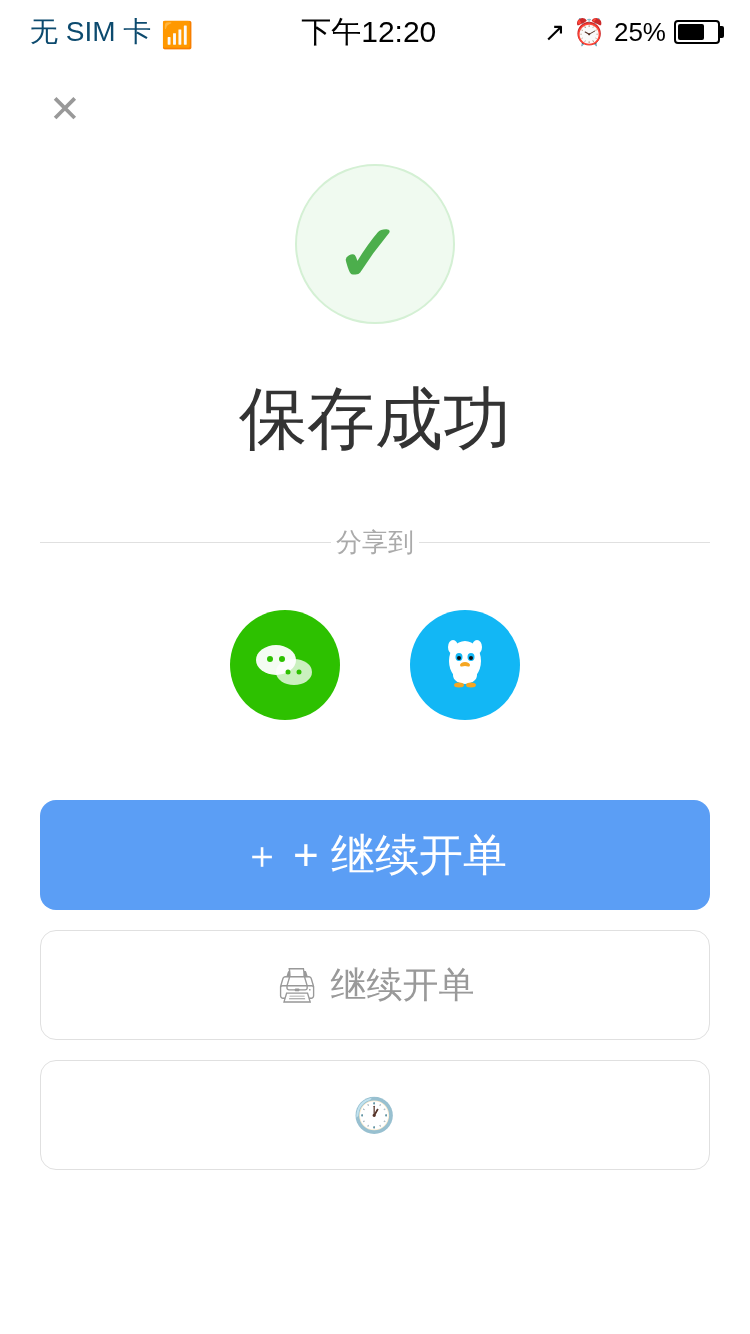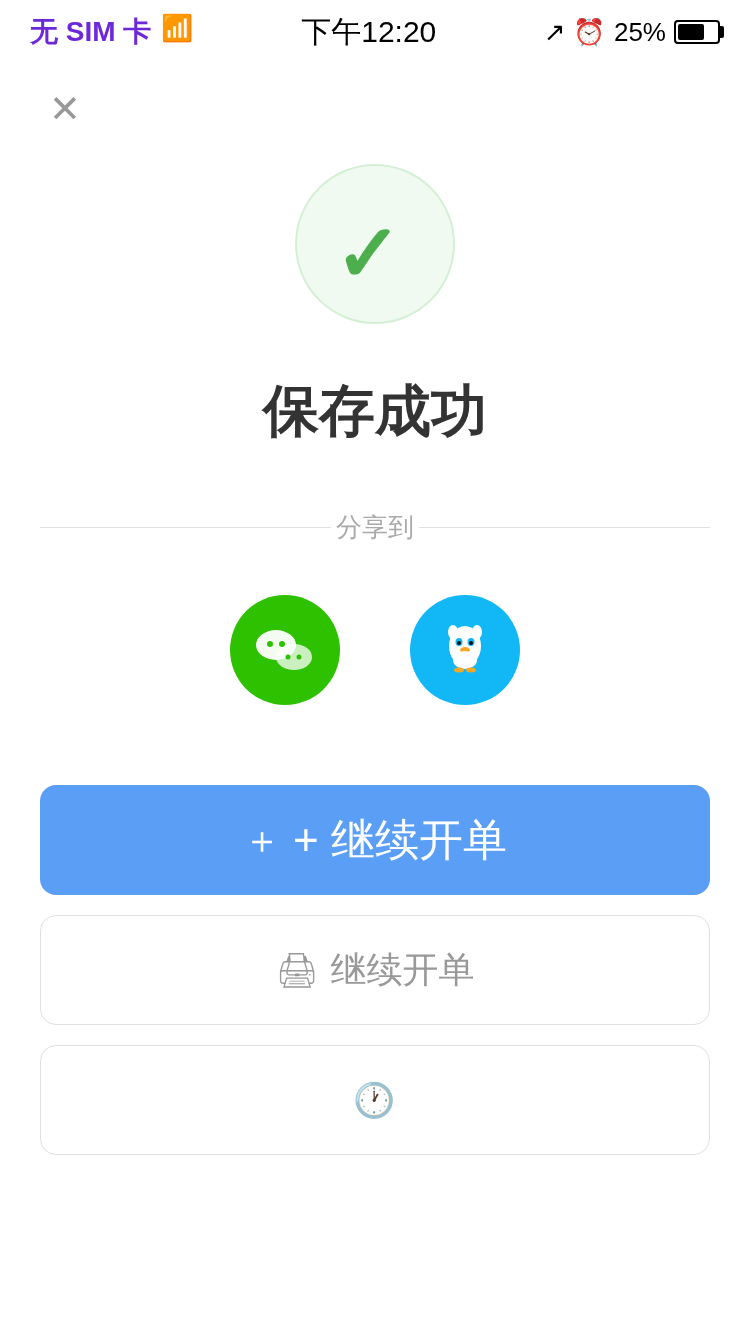--- a/index.html
+++ b/index.html
@@ -24,25 +24,25 @@
       height: 64px;
       display: flex;
       align-items: center;
       justify-content: space-between;
       padding: 0 30px;
       background: #ffffff;
     }
 
     .status-left {
       display: flex;
-      align-items: flex-start;
+      align-items: flex-end;
       gap: 10px;
       font-size: 28px;
-      color: #6d28d9;
-      font-weight: 700;
+      color: #0c4a6e;
+      font-weight: 400;
     }
 
     .wifi-icon {
       font-size: 26px;
     }
 
     .status-center {
       font-size: 30px;
       font-weight: 500;
       color: #000;
@@ -141,23 +141,23 @@
 
     .checkmark::before {
       content: '✓';
       font-size: 80px;
       color: #4cae4c;
       font-weight: 700;
       line-height: 1;
     }
 
     .success-title {
-      font-size: 56px;
+      font-size: 68px;
       color: #333;
-      font-weight: 700;
+      font-weight: 400;
       margin-bottom: 60px;
     }
 
     
     .share-divider {
       width: 100%;
       display: flex;
       align-items: center;
       gap: 5px;
       margin-bottom: 50px;

